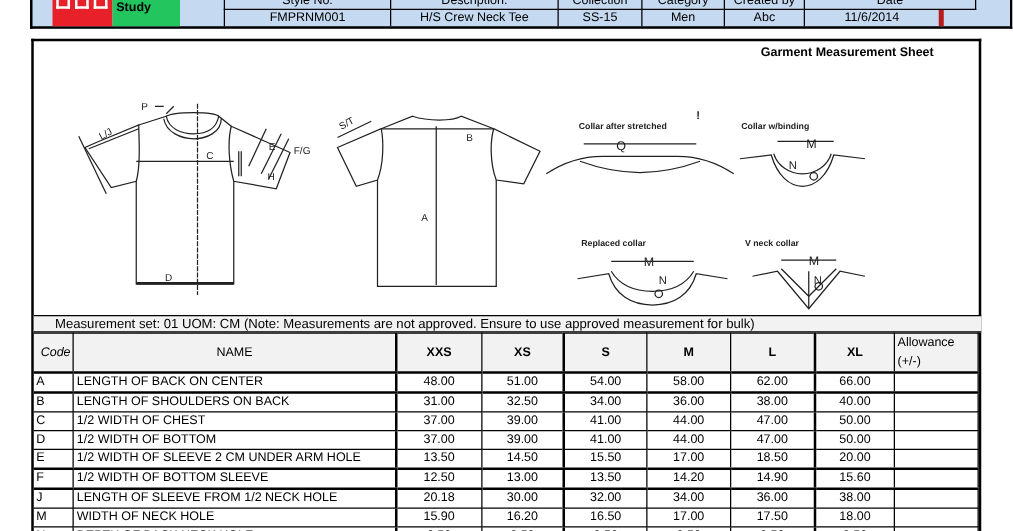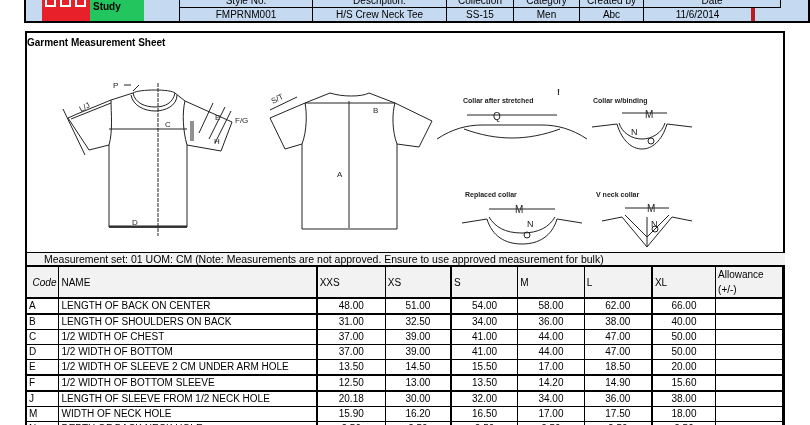--- a/index.html
+++ b/index.html
@@ -31,42 +31,42 @@
   }
   .hcell.lbl { top: 0; height: 16px; padding-top: 3px; border-bottom: 1px solid #000; }
   .hcell.val { top: 16px; height: 13px; line-height: 13px; }
 
   
   .sheet {
     position: absolute; left: 25px; top: 31px; width: 760px; height: 400px;
     border: 2px solid #000; border-bottom: none; background: #fff;
   }
   .title {
-    position: absolute; left: 0; width: 720px; top: 4px; text-align: left;
+    position: absolute; left: 0; width: 720px; top: 4px; text-align: right;
     font-size: 10px; font-weight: bold;
   }
   .diagram { position: absolute; left: 0; top: 18px; }
 
   
   .mset {
     position: absolute; left: 0; top: 219px; width: 758px; height: 14px;
     background: #f2f2f2; border-top: 1px solid #000; border-bottom: 1px solid #000;
     font-size: 10.5px; line-height: 13px; padding-left: 17px; white-space: nowrap;
   }
   table.meas {
     position: absolute; left: 0; top: 233px; border-collapse: collapse; table-layout: fixed;
     font-size: 10px;
   }
   table.meas th, table.meas td {
     border: 1px solid #000; padding: 0 2px; white-space: nowrap; overflow: hidden;
   }
-  table.meas th { background: #f2f2f2; font-weight: normal; height: 31px; text-align: left; border-bottom: 2px solid #000; }
+  table.meas th { background: #f2f2f2; font-weight: normal; height: 31px; text-align: center; border-bottom: 2px solid #000; }
   table.meas th.code { text-align: right; font-style: italic; }
   table.meas th.allow { text-align: left; line-height: 15px; vertical-align: top; padding-top: 0; }
-  table.meas th.bold { font-weight: normal; }
+  table.meas th.bold { font-weight: bold; }
   table.meas td { height: 15px; line-height: 14px; }
   table.meas td.num { text-align: center; }
   table.meas td.codec { border-left: none; }
   table.meas tr.thick td { border-bottom: 2px solid #000; }
   .bl { border-left: 2px solid #000 !important; }
 </style>
 </head>
 <body>
 
 <div class="hdr">

